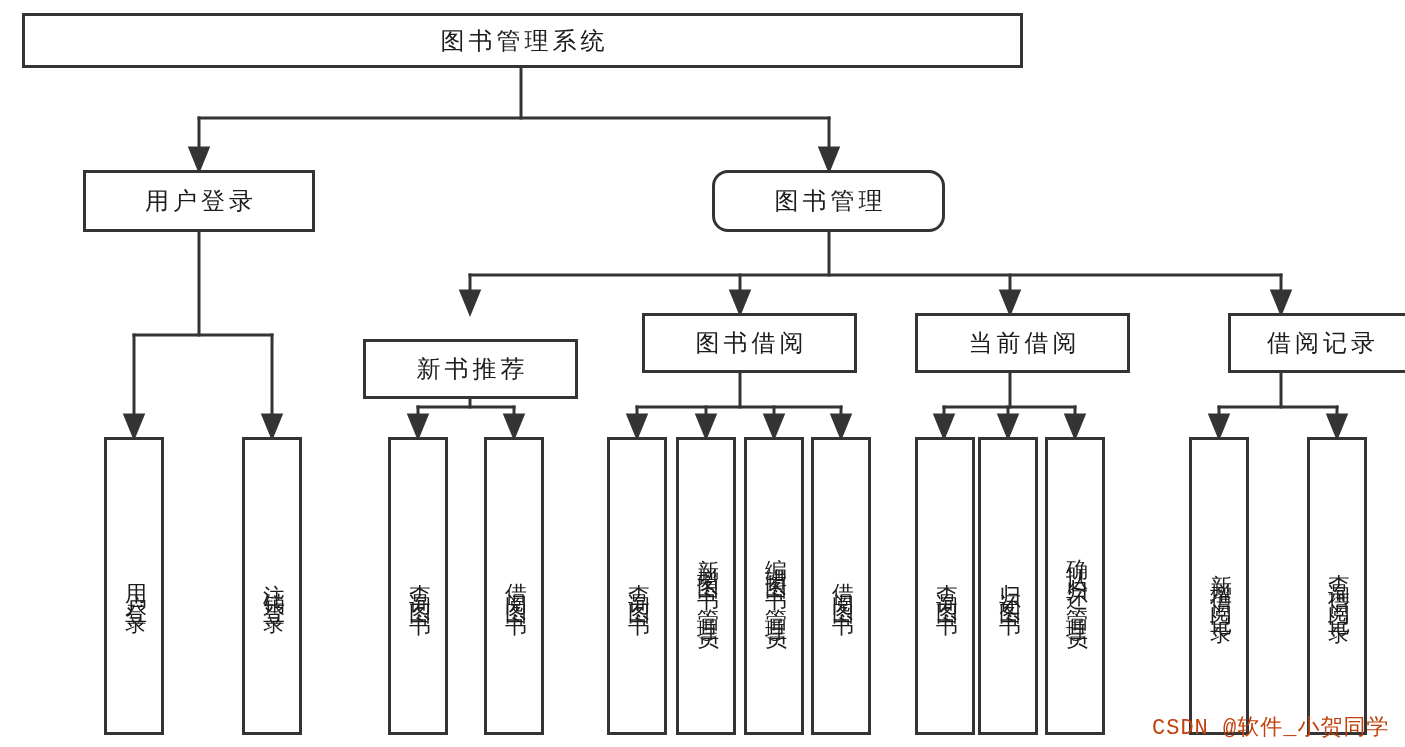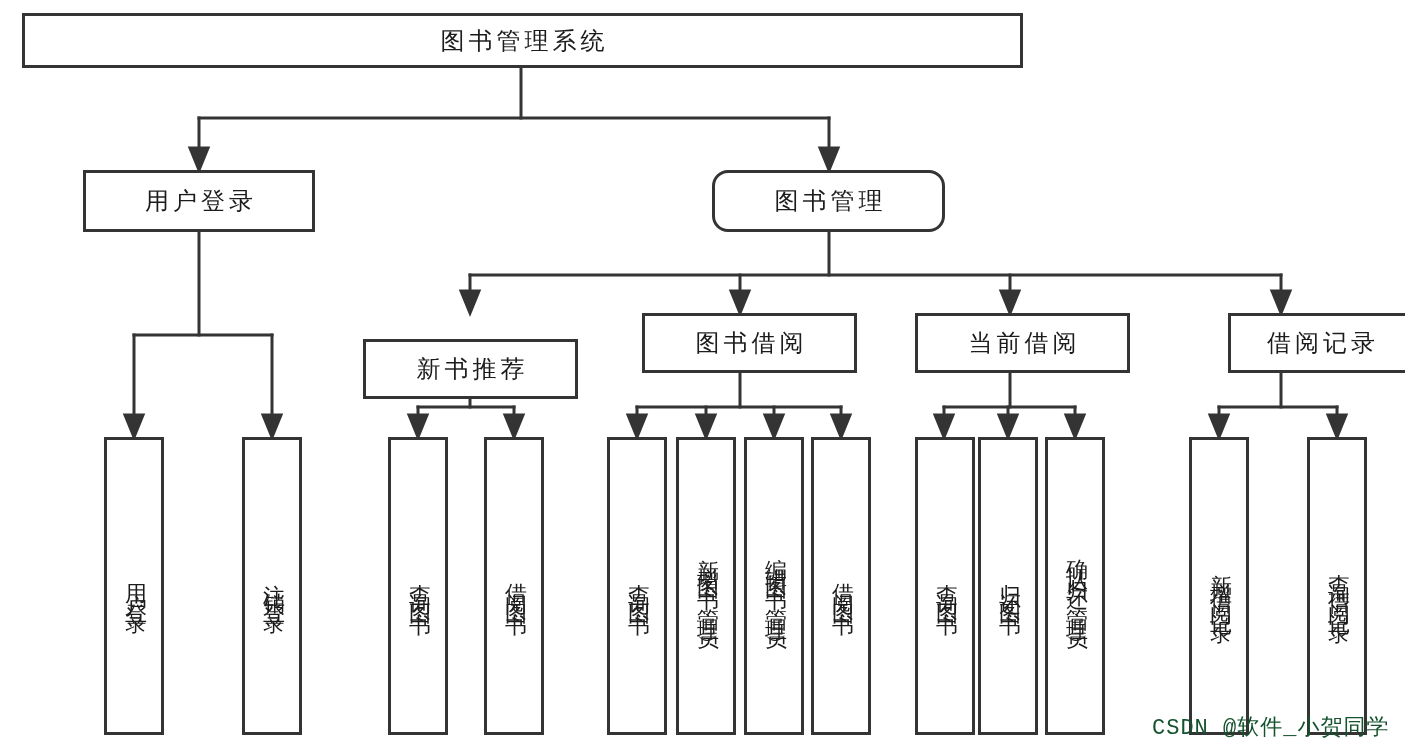--- a/index.html
+++ b/index.html
@@ -38,21 +38,21 @@
     letter-spacing: 10px;
     line-height: 1;
     white-space: nowrap;
   }
   .watermark {
     position: absolute;
     left: 1152px;
     top: 712px;
     font-size: 22px;
     letter-spacing: 1px;
-    color: #14532d;
+    color: #c2410c;
     z-index: 5;
     white-space: nowrap;
   }
 </style>
 </head>
 <body>
 
 <div class="canvas">
 
   <svg class="connectors" viewBox="0 0 1405 747" stroke="#343434" stroke-width="3" stroke-linecap="square" fill="#343434">

